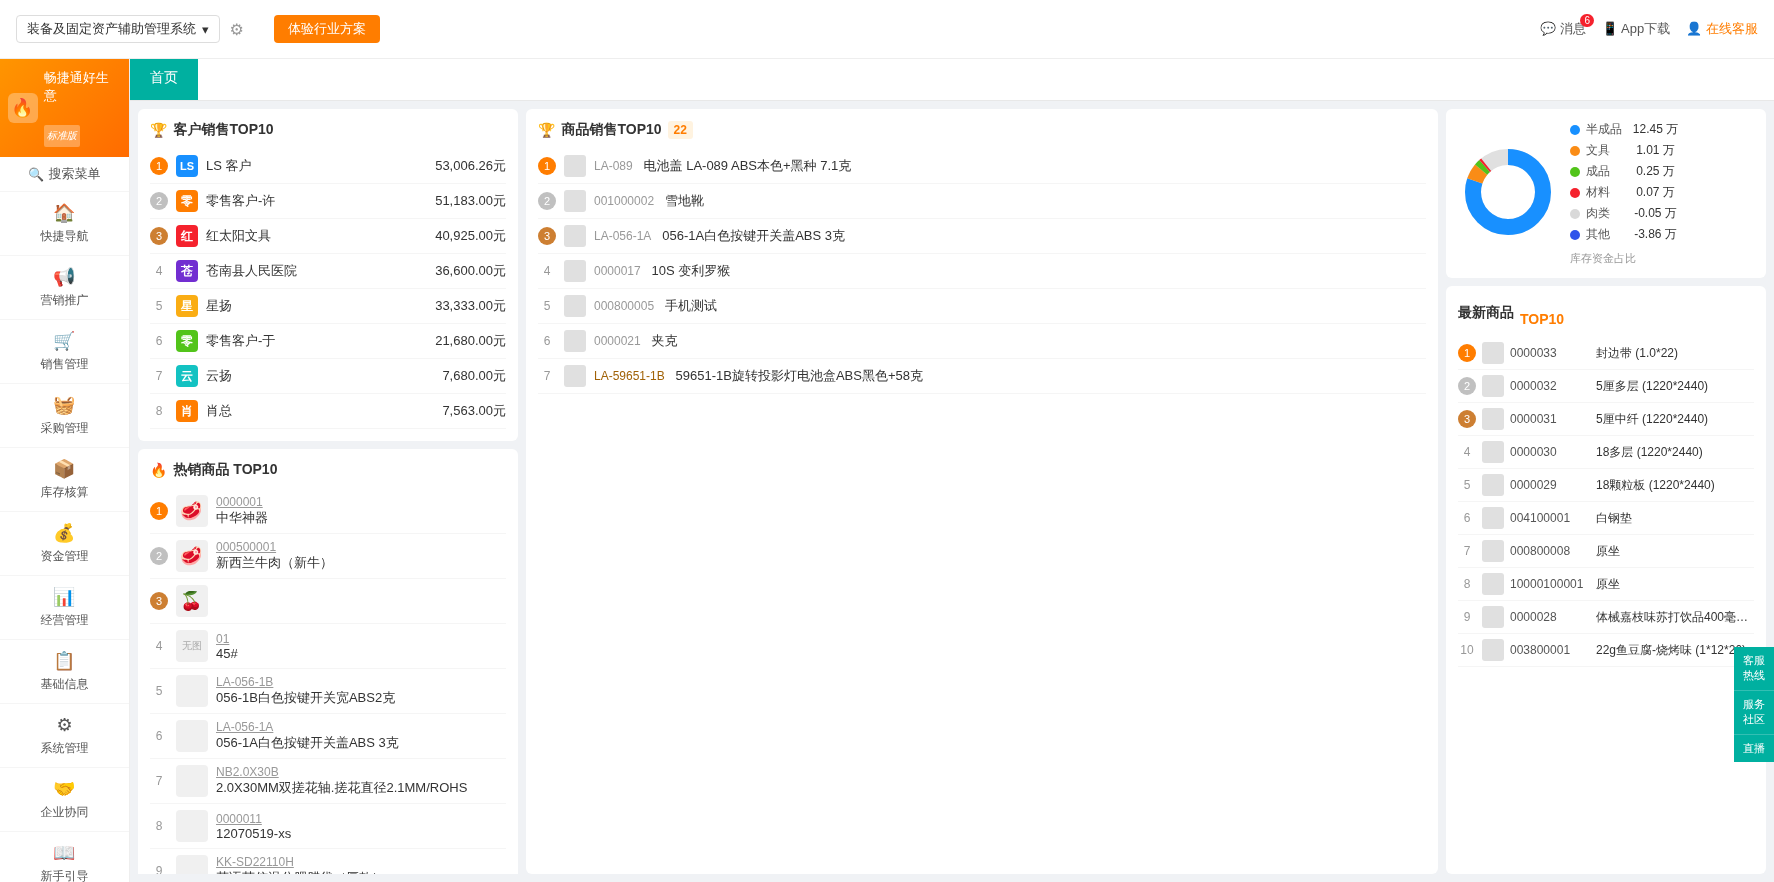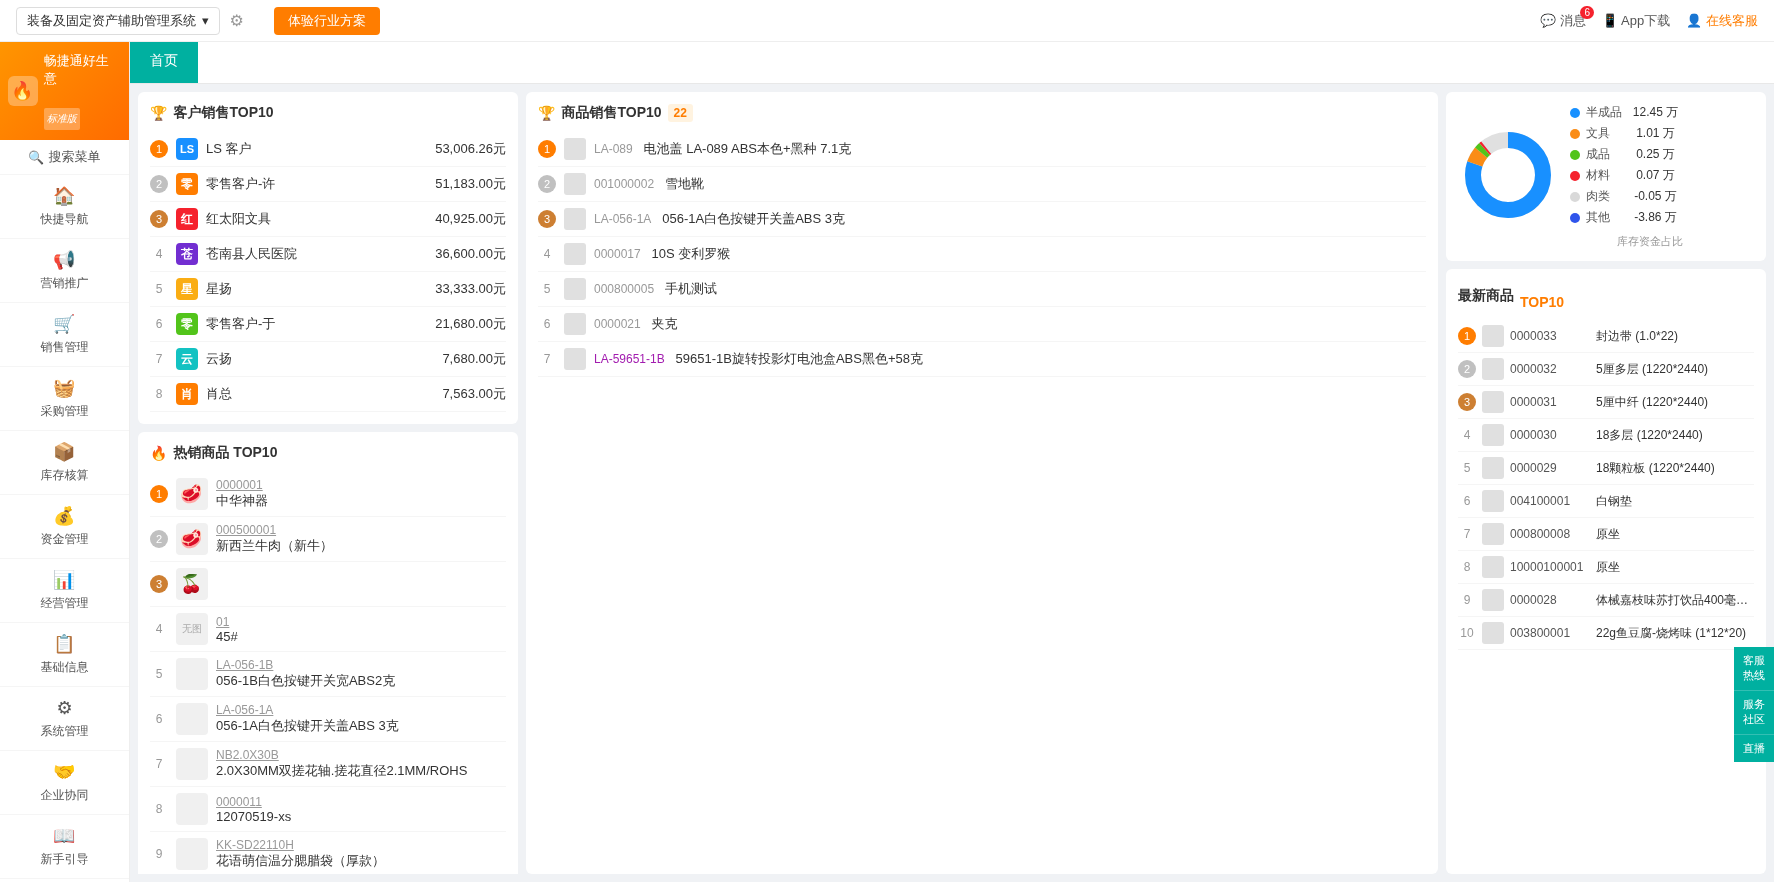--- a/index.html
+++ b/index.html
@@ -1,19 +1,19 @@
 <!DOCTYPE html>
 <html><head>
   <meta charset="utf-8">
   <style>
     * { margin: 0; padding: 0; box-sizing: border-box; }
     body { font-family: 'Microsoft YaHei', 'PingFang SC', sans-serif; font-size: 13px; background: #f5f5f5; display: flex; flex-direction: column; height: 882px; overflow: hidden; }
 
     
-    .top-header { height: 42px; background: #fff; display: flex; align-items: center; padding: 0 16px; border-bottom: 1px solid #eee; gap: 12px; flex-shrink: 0; }
+    .top-header { height: 59px; background: #fff; display: flex; align-items: center; padding: 0 16px; border-bottom: 1px solid #eee; gap: 12px; flex-shrink: 0; }
     .top-header .system-selector { display: flex; align-items: center; gap: 6px; border: 1px solid #ddd; border-radius: 4px; padding: 4px 10px; cursor: pointer; font-size: 13px; color: #333; }
     .top-header .gear-icon { color: #999; cursor: pointer; font-size: 16px; }
     .top-header .trial-btn { background: #ff7d00; color: #fff; border: none; border-radius: 4px; padding: 5px 14px; cursor: pointer; font-size: 13px; margin-left: 20px; }
     .top-header .right-actions { margin-left: auto; display: flex; align-items: flex-start; gap: 16px; font-size: 13px; color: #555; }
     .top-header .right-actions .notif { position: relative; cursor: pointer; }
     .top-header .right-actions .badge { position: absolute; top: -6px; right: -8px; background: #f5222d; color: #fff; font-size: 10px; border-radius: 10px; padding: 1px 4px; }
     .top-header .right-actions .app-down { cursor: pointer; }
     .top-header .right-actions .online-service { cursor: pointer; color: #ff7d00; }
 
     
@@ -74,21 +74,21 @@
     .inventory-total .value { font-size: 26px; font-weight: bold; color: #333; }
     .inventory-total .unit { font-size: 14px; color: #555; }
 
     .donut-chart-container { display: flex; align-items: center; gap: 12px; }
     .donut-svg { flex-shrink: 0; }
     .legend { font-size: 12px; display: flex; flex-direction: column; gap: 4px; }
     .legend-item { display: flex; align-items: center; gap: 6px; }
     .legend-dot { width: 10px; height: 10px; border-radius: 50%; flex-shrink: 0; }
     .legend-name { flex: 1; color: #555; }
     .legend-val { color: #333; font-weight: 500; min-width: 55px; text-align: center; }
-    .legend-label { font-size: 11px; color: #999; text-align: right; margin-top: 4px; }
+    .legend-label { font-size: 11px; color: #999; text-align: left; margin-top: 4px; }
 
     
     .new-product-row { display: flex; align-items: center; padding: 5px 0; border-bottom: 1px solid #f5f5f5; gap: 6px; }
     .np-num { width: 18px; text-align: center; font-size: 12px; color: #999; }
     .np-num.top3 { background: #ff7d00; color: #fff; border-radius: 50%; width: 18px; height: 18px; display: flex; align-items: center; justify-content: center; font-size: 11px; }
     .np-num.rank2 { background: #c0c0c0; color: #fff; border-radius: 50%; width: 18px; height: 18px; display: flex; align-items: center; justify-content: center; font-size: 11px; }
     .np-num.rank3 { background: #cd7f32; color: #fff; border-radius: 50%; width: 18px; height: 18px; display: flex; align-items: center; justify-content: center; font-size: 11px; }
     .np-icon { width: 22px; height: 22px; background: #e0e0e0; border-radius: 3px; display: flex; align-items: center; justify-content: center; font-size: 11px; color: #999; flex-shrink: 0; }
     .np-code { font-size: 12px; color: #555; min-width: 80px; }
     .np-name { flex: 1; font-size: 12px; color: #333; overflow: hidden; text-overflow: ellipsis; white-space: nowrap; }
@@ -400,21 +400,21 @@
 
           <div class="rank-row">
             <div class="rank-num">6</div>
             <div class="np-icon" style="background:#e0e0e0;"></div>
             <div class="rank-name"><span style="color:#999;font-size:12px;">0000021</span> &nbsp; 夹克</div>
           </div>
 
           <div class="rank-row">
             <div class="rank-num">7</div>
             <div class="np-icon" style="background:#e0e0e0;"></div>
-            <div class="rank-name"><span style="color:#a21caf;font-size:12px;">LA-59651-1B</span> &nbsp; 59651-1B旋转投影灯电池盒ABS黑色+58克</div>
+            <div class="rank-name"><span style="color:#a16207;font-size:12px;">LA-59651-1B</span> &nbsp; 59651-1B旋转投影灯电池盒ABS黑色+58克</div>
           </div>
 
         </div>
       </div>
 
       <div class="right-panel">
 
         <div class="card">
 
           <div class="donut-chart-container">

